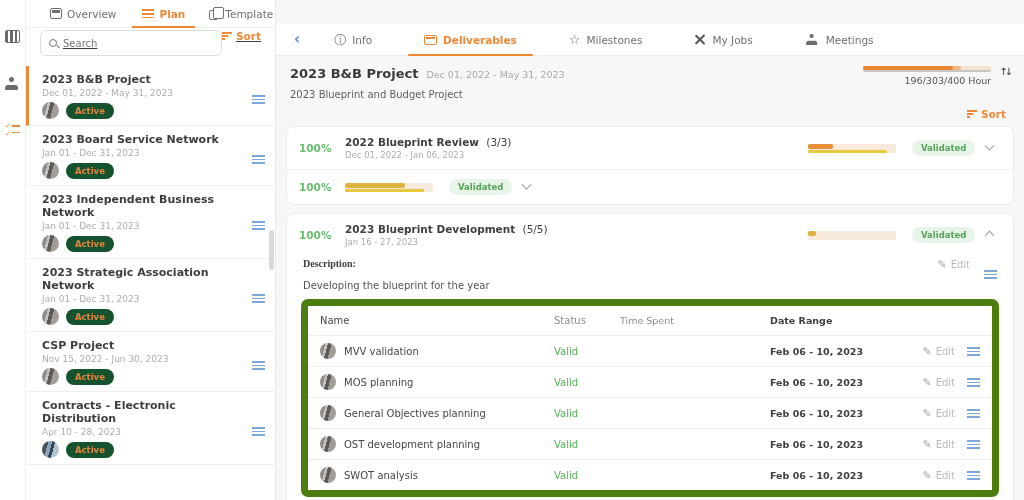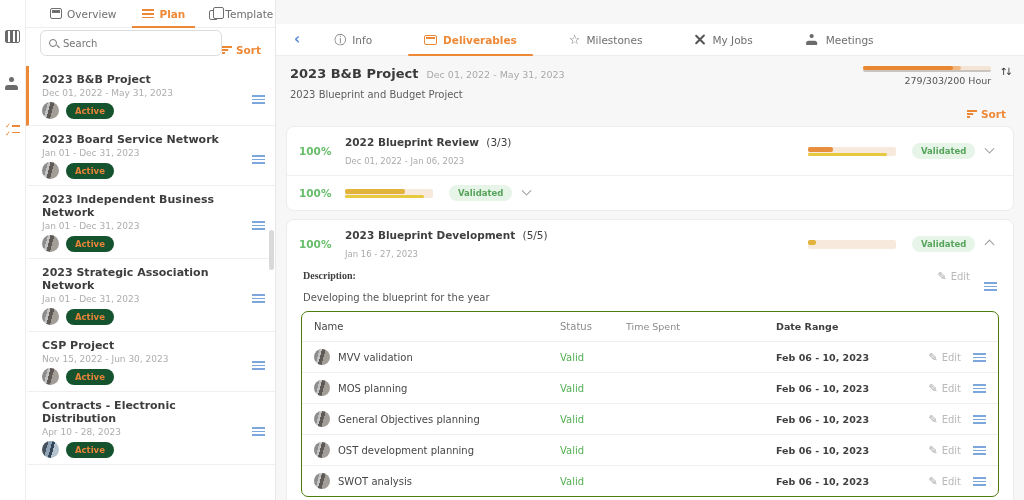--- a/index.html
+++ b/index.html
@@ -37,21 +37,21 @@
   .ti-overview::before { content:""; position:absolute; left:1px; right:1px; top:1px; height:2.5px; background:#6f6f6f; }
   .ti-plan::before { content:""; position:absolute; left:0; top:1px; width:12px; height:9px;
     background:repeating-linear-gradient(#ed8936 0 1.6px,transparent 1.6px 4px); }
   .ti-template { border:1.3px solid #6f6f6f; border-radius:2px; top:1px; left:-2px; width:9px; height:10px;}
   .ti-template::before { content:""; position:absolute; top:-4px; left:2.5px; width:9px; height:10px;
     border:1.3px solid #6f6f6f; border-radius:2px; background:#fff; }
 
   .pl-head { display:flex; align-items:center; justify-content:space-between; padding:12px 14px 8px 14px; }
   .pl-title { font-size:14.5px; font-weight:bold; color:#3a3a3a; }
   .add-btn { color:#ed8936; font-size:11px; font-weight:bold; cursor:pointer; }
-  .pl-search-row { display:flex; align-items:flex-end; gap:0; padding:2px 14px 10px 14px; }
+  .pl-search-row { display:flex; align-items:flex-start; gap:0; padding:2px 14px 10px 14px;text-decoration:underline; }
   .search-box { flex:1; border:1px solid #ddd; border-radius:6px; height:26px; display:flex; align-items:center; padding:0 8px; gap:6px; background:#fff;}
   .mag { width:8px; height:8px; border:1.4px solid #777; border-radius:50%; position:relative; flex:0 0 8px;}
   .mag::after { content:""; position:absolute; width:4px; height:1.4px; background:#777; transform:rotate(45deg); right:-4px; bottom:-1px; }
   .search-box input { border:none; outline:none; font-size:10px; color:#555; width:100%; background:transparent;
     font-family:"DejaVu Sans","Liberation Sans",sans-serif;}
   .sort-btn { color:#ed8936; font-size:10.5px; font-weight:bold; display:flex; align-items:center; gap:4px; cursor:pointer; }
   .sort-ic { display:inline-block; width:10px; height:8px;
     background:linear-gradient(#ed8936 0 1.6px,transparent 1.6px 3.2px,#ed8936 3.2px 4.8px,transparent 4.8px 6.4px,#ed8936 6.4px 8px);
     -webkit-mask:linear-gradient(90deg,#000 0 100%); clip-path:polygon(0 0,100% 0,100% 33%,62% 33%,62% 66%,30% 66%,30% 100%,0 100%); }
 
@@ -109,39 +109,39 @@
 
   .cards { padding:0 10px 10px 10px; display:flex; flex-direction:column; gap:8px; overflow:hidden; }
   .card { background:#fff; border:1px solid #ececec; border-radius:8px; }
   .drow { display:flex; align-items:center; padding:9px 12px; }
   .drow + .drow { border-top:1px solid #f0f0f0; }
   .pct { width:46px; font-size:10.5px; font-weight:bold; flex:0 0 46px;}
   .pct.g { color:#67be6b; }
   .dinfo { flex:1; min-width:0; }
   .dname { font-size:10.5px; font-weight:bold; color:#3f3f3f; }
   .dname .cnt { font-weight:normal; }
-  .ddates2 { font-size:8.5px; color:#ababab; margin-top:8px; }
+  .ddates2 { font-size:8.5px; color:#ababab; margin-top:2px; }
   .pbar { width:88px; height:9px; background:#f7e9dc; border-radius:2px; position:relative; margin-right:16px; flex:0 0 88px;}
   .pbar .fill { position:absolute; left:0; top:0; height:5px; border-radius:2px; z-index:2;}
   .pbar .sub { position:absolute; left:0; bottom:0; height:2.5px; border-radius:2px; z-index:1;}
   .dbadge { width:58px; text-align:center; flex:0 0 58px; }
   .chev { width:7px; height:7px; border-right:1.6px solid #9a9a9a; border-bottom:1.6px solid #9a9a9a;
     margin:0 8px 0 16px; cursor:pointer; flex:0 0 7px;}
   .chev.down { transform:rotate(45deg) translate(-2px,-2px); }
   .chev.up { transform:rotate(-135deg); }
 
   
   .exp { padding:0 14px 12px 14px; }
   .desc-row { display:flex; align-items:flex-start; padding:2px 2px 8px 2px; }
   .desc-block { flex:1; }
   .desc-label { font-size:10px; font-weight:bold; color:#3f3f3f;font-family:Liberation Serif, serif; }
   .desc-text { font-size:10px; color:#555; margin-top:11px; }
   .edit-btn { color:#b9b9b9; font-size:10px; display:flex; align-items:center; gap:4px; cursor:pointer; margin-right:14px;}
   .pencil { font-size:11px; color:#a9a9a9; }
-  .task-table { border:1px solid #4d7c0f; border-radius:7px; overflow:hidden; }
+  .task-table { border:7px solid #4d7c0f; border-radius:7px; overflow:hidden; }
   .trow { display:flex; align-items:center; padding:7px 12px; }
   .trow + .trow { border-top:1px solid #efefef; }
   .trow.head { color:#8b8b8b; font-size:9.5px; padding:9px 12px; }
   .t-name { flex:1; display:flex; align-items:center; gap:8px; font-size:10px; color:#464646; min-width:0;}
   .t-status { width:66px; flex:0 0 66px; font-size:10px; }
   .t-status.valid { color:#54b054; }
   .t-bar { width:150px; flex:0 0 150px; }
   .tbar { width:118px; height:8px; background:#f7e9dc; border-radius:2px; position:relative; border-bottom:1.5px solid #d8c6b4;}
   .tbar .fill { position:absolute; left:0; top:0; height:5px; border-radius:2px; }
   .t-date { width:140px; flex:0 0 140px; font-size:9.5px; font-weight:bold; color:#3f3f3f; }
@@ -290,21 +290,21 @@
           <span class="ddate">Dec 01, 2022 - May 31, 2023</span>
         </div>
         <div class="dsub">2023 Blueprint and Budget Project</div>
       </div>
       <div class="hours-wrap">
         <div class="hours-stack">
           <div class="hbar">
             <i class="sub" style="width:76%"></i>
             <i class="fill" style="width:70%"></i>
           </div>
-          <div class="hours-txt">279/303/200 Hour</div>
+          <div class="hours-txt">196/303/400 Hour</div>
         </div>
         <span class="updown">↑↓</span>
       </div>
     </div>
 
     <div class="dsort">
       <span class="sort-btn">
         <span class="sort-ic"></span>
         <span>Sort</span>
       </span>

